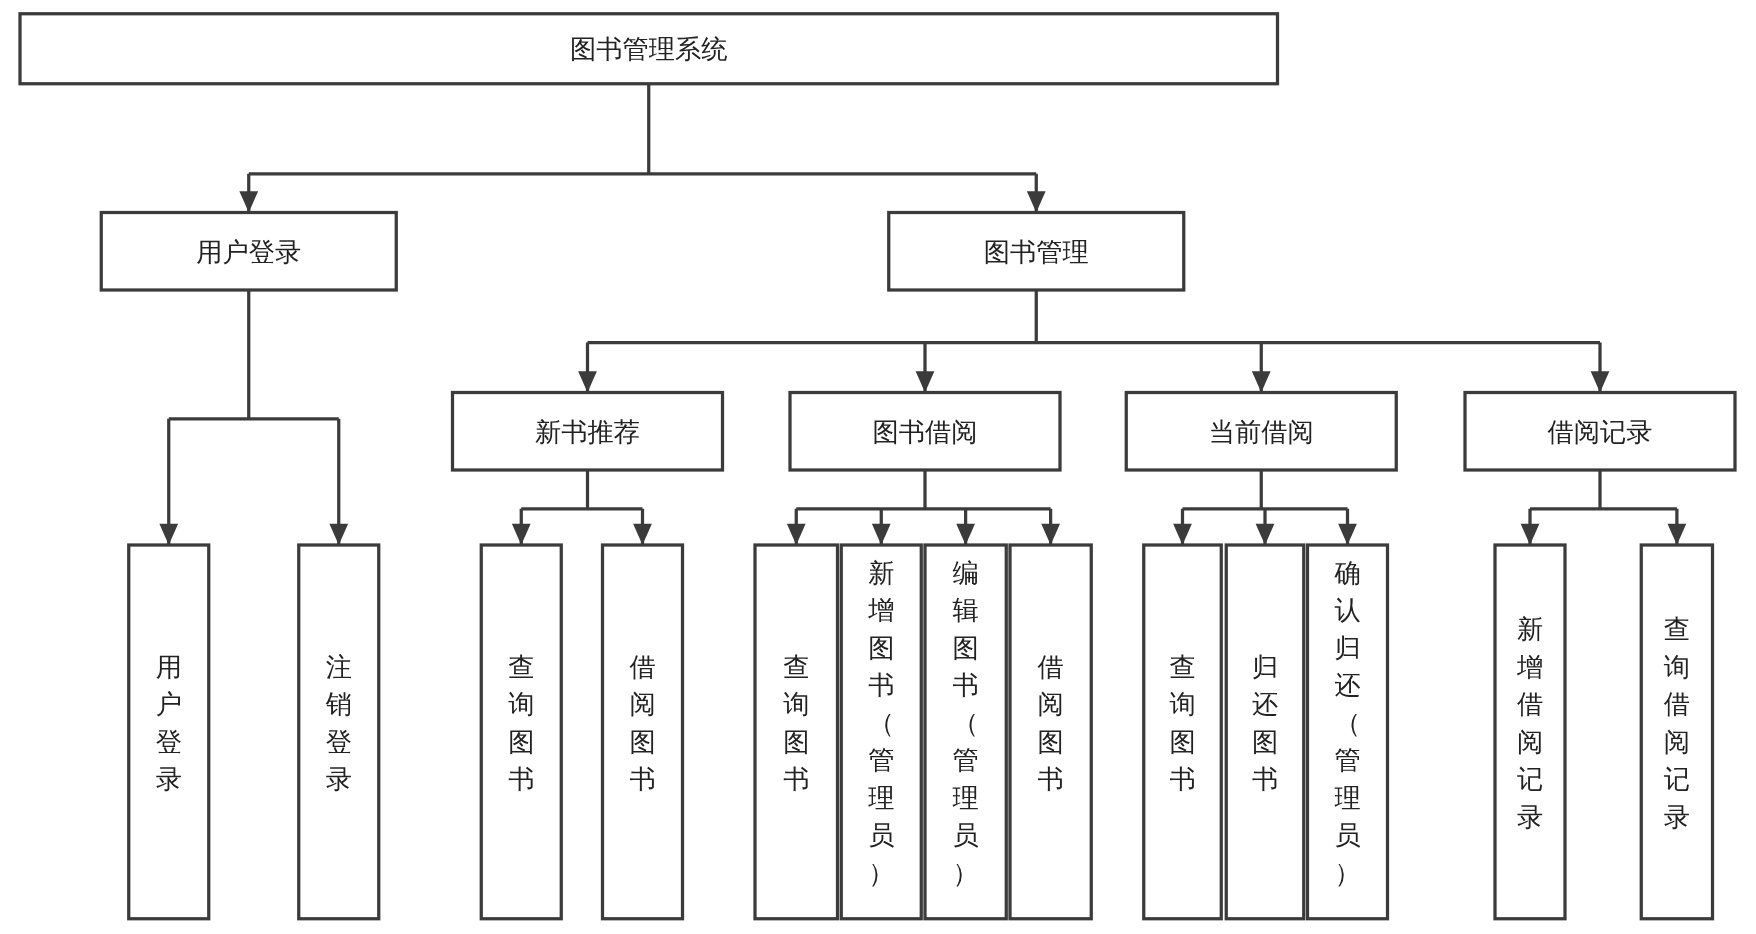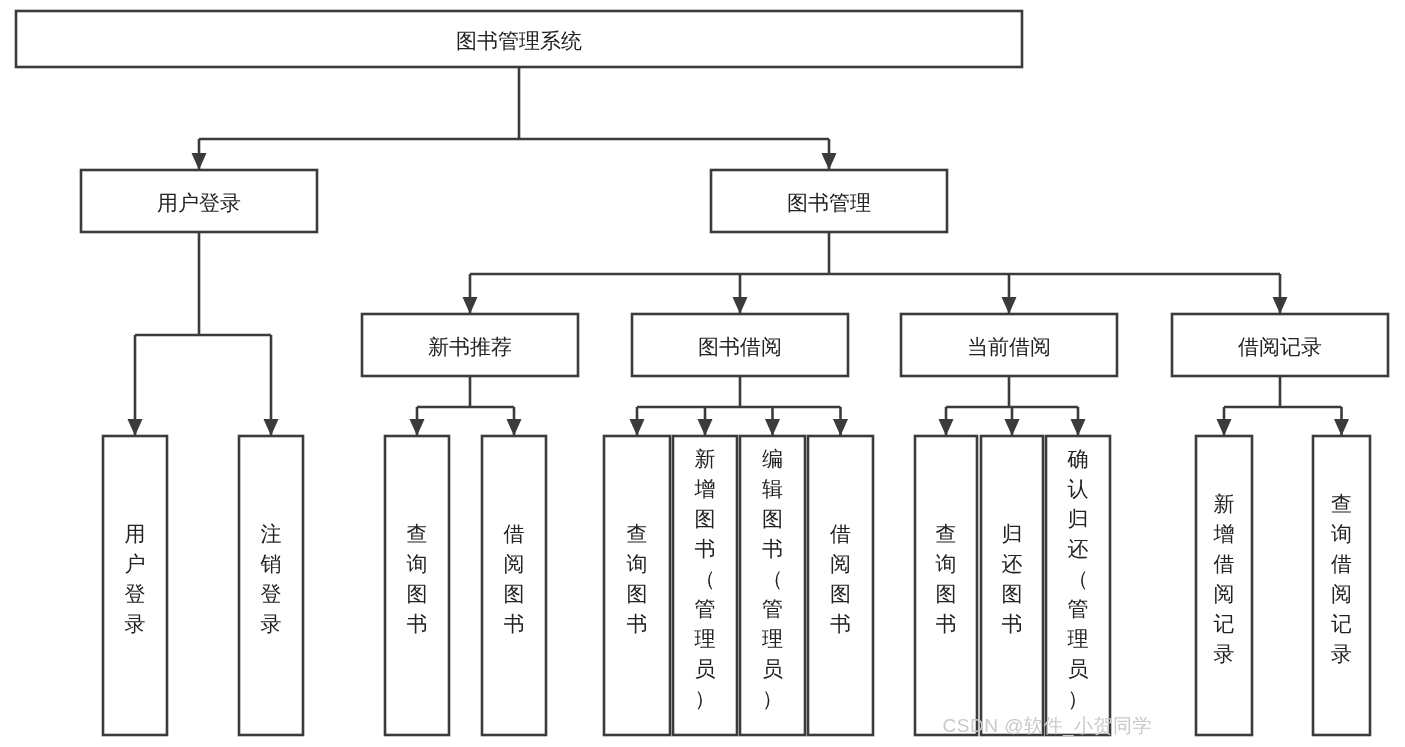--- a/index.html
+++ b/index.html
@@ -202,14 +202,13 @@
         <g>
           <rect x="1196" y="436" width="56" height="299" class="node-box"></rect>
           <text x="1224" y="0" class="node-label-vertical"><tspan x="1224" y="510.5">新</tspan><tspan x="1224" y="540.5">增</tspan><tspan x="1224" y="570.5">借</tspan><tspan x="1224" y="600.5">阅</tspan><tspan x="1224" y="630.5">记</tspan><tspan x="1224" y="660.5">录</tspan></text>
         </g>
         <g>
           <rect x="1313" y="436" width="57" height="299" class="node-box"></rect>
           <text x="1341.5" y="0" class="node-label-vertical"><tspan x="1341.5" y="510.5">查</tspan><tspan x="1341.5" y="540.5">询</tspan><tspan x="1341.5" y="570.5">借</tspan><tspan x="1341.5" y="600.5">阅</tspan><tspan x="1341.5" y="630.5">记</tspan><tspan x="1341.5" y="660.5">录</tspan></text>
         </g>
       </g>
   </svg>
-  <div class="watermark">CSDN @软件_小贺同学</div>
 </div>
 
 </body></html>

